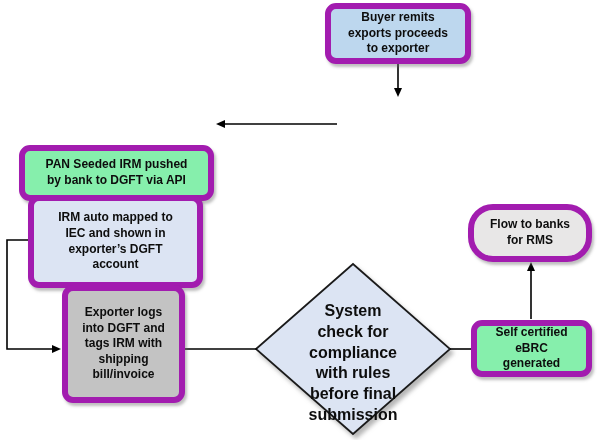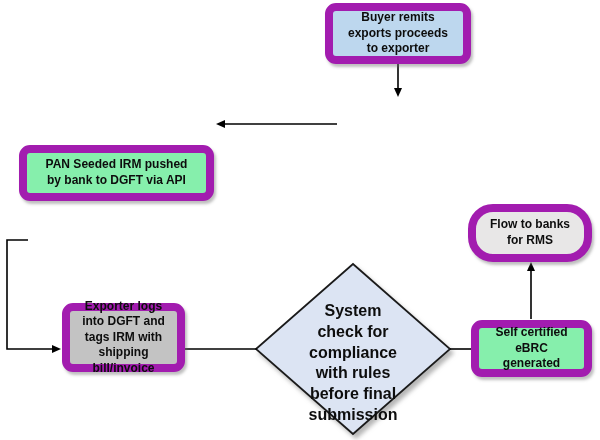--- a/index.html
+++ b/index.html
@@ -13,34 +13,34 @@
   #connector-layer{
     position:absolute;left:0;top:0;width:600px;height:440px;
     pointer-events:none;
   }
   .node{
     position:absolute;
     box-sizing:border-box;
     display:flex;align-items:center;justify-content:center;
     text-align:center;
     white-space:pre-line;
-    border:8px solid #a21caf;
+    border:6px solid #a21caf;
     border-radius:11px;
     font-weight:700;
     font-size:12px;
     line-height:1.3;
     color:#0d0d0d;
     padding:2px 3px;
     box-shadow:2px 3px 3px rgba(110,110,110,0.45);
   }
   #node-buyer       {left:325px; top:3px;   width:146px; height:61px; background:#BDD7EE;}
   #node-irm-received{left:337px; top:97px;  width:121px; height:58px; background:#E8E7E7;}
   #node-pan-seeded  {left:19px;  top:97px;  width:195px; height:56px; background:#86efac;margin-top:48px;}
   #node-irm-auto    {left:28px;  top:195px; width:175px; height:93px; background:#DCE4F3;}
-  #node-exporter    {left:62px;  top:303px; width:123px; height:69px; background:#C3C3C3;}
+  #node-exporter    {left:62px;  top:285px; width:123px; height:118px; background:#C3C3C3;}
   #node-ebrc        {left:471px; top:320px; width:121px; height:57px; background:#86efac;}
   #node-flow        {left:468px; top:204px; width:124px; height:58px; background:#E8E7E7;border-radius:25px;}
   #diamond-label{
     position:absolute;
     left:293px; top:301px; width:120px;
     text-align:center;
     white-space:pre-line;
     font-weight:700;
     font-size:16px;
     line-height:1.3;
@@ -97,20 +97,24 @@
   </svg>
 
   <div class="node" id="node-buyer">Buyer remits
 exports proceeds
 to exporter</div>
 
 
   <div class="node" id="node-pan-seeded">PAN Seeded IRM pushed
 by bank to DGFT via API</div>
 
+  <div class="node" id="node-irm-auto">IRM auto mapped to
+IEC and shown in
+exporter’s DGFT
+account</div>
 
   <div class="node" id="node-exporter">Exporter logs
 into DGFT and
 tags IRM with
 shipping
 bill/invoice</div>
 
   <div id="diamond-label">System
 check for
 compliance

